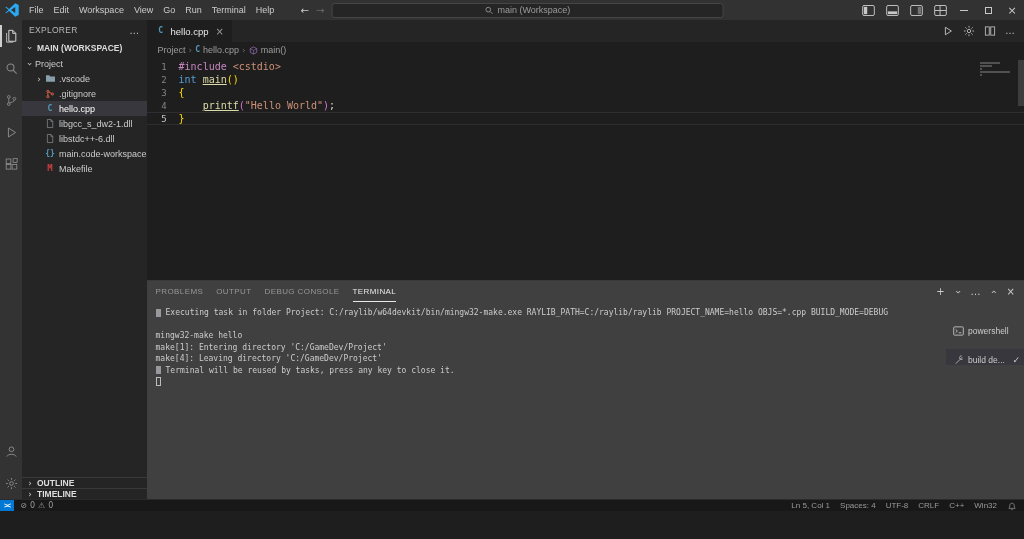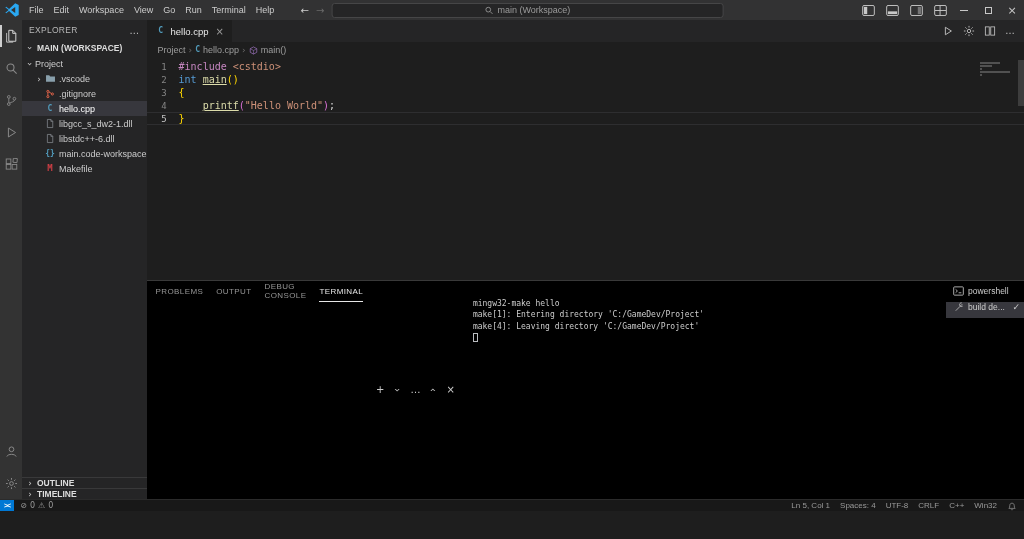--- a/index.html
+++ b/index.html
@@ -62,34 +62,34 @@
   .code-row.current { border-top:1px solid #2e2e30; border-bottom:1px solid #2e2e30; }
   .gutter { flex:0 0 32px; text-align:right; padding-right:12px; font-size:9px; color:#858585; }
   .code-row.current .gutter { color:#c6c6c6; }
   .code-text { white-space:pre; }
   .tk-pp { color:#c586c0; } .tk-str { color:#ce9178; } .tk-kw { color:#569cd6; }
   .tk-fn { color:#dcdcaa;text-decoration:underline; } .tk-b1 { color:#ffd700; } .tk-b2 { color:#da70d6; } .tk-pl { color:#d4d4d4; }
   .minimap { position:absolute; top:4px; right:14px; width:30px; }
   .mm-line { height:2px; margin-bottom:1px; background:#5b5b5b; opacity:.85; }
   .scroll-thumb { position:absolute; top:2px; right:0; width:6px; height:46px; background:rgba(121,121,121,.35); }
 
-  .panel { flex:0 0 219px; border-top:1px solid #393939; display:flex; background:#000000; min-height:0; }
+  .panel { flex:0 0 219px; border-top:1px solid #393939; display:flex; flex-direction:column; background:#404040; min-height:0; }
   .panel-header { flex:0 0 21px; display:flex; align-items:center; padding:0 9px; }
   .panel-tabs { display:flex; height:100%; }
   .panel-tab { height:21px; display:flex; align-items:center; margin-right:13px; font-size:8px; letter-spacing:.4px; color:#969696; border-bottom:1px solid transparent; }
   .panel-tab.active { color:#e7e7e7; border-bottom-color:#e7e7e7; }
   .panel-actions { margin-left:auto; display:flex; align-items:center; gap:8px; color:#cccccc; }
   .panel-actions .glyph { font-size:10px; line-height:1; font-family:"DejaVu Sans",sans-serif; }
   .panel-body { flex:1 1 auto; display:flex; min-height:0; }
   .terminal { flex:1 1 auto; padding:5px 0 0 9px; font-family:"DejaVu Sans Mono",monospace; font-size:8px; line-height:11.5px; color:#cccccc; overflow:hidden; }
   .t-line { height:11.5px; white-space:pre; display:flex; align-items:center; }
   .t-marker { flex:0 0 5px; width:5px; height:8px; background:#97999c; margin-right:5px; display:inline-block; }
   .t-cursor { flex:0 0 5px; width:5px; height:9px; border:1px solid #b9bcc0; display:inline-block; }
   .term-list { flex:0 0 78px; padding-top:5px; font-size:8.5px; }
-  .term-item { height:16px; display:flex; align-items:flex-start; gap:4px; padding:0 4px 0 7px; color:#cccccc; white-space:nowrap; overflow:hidden; }
+  .term-item { height:16px; display:flex; align-items:flex-end; gap:4px; padding:0 4px 0 7px; color:#cccccc; white-space:nowrap; overflow:hidden;margin-top:13px; }
   .term-item.selected { background:#37373d; }
   .term-check { margin-left:auto; font-size:9px; color:#cccccc; font-family:"DejaVu Sans",sans-serif; }
 
   .statusbar { flex:0 0 12px; background:#181818; border-top:1px solid #2b2b2b; display:flex; align-items:center; font-size:8px; color:#9a9a9a; }
   .sb-remote { height:100%; background:#0078d4; color:#ffffff; display:flex; align-items:center; padding:0 4px; font-size:7px; font-weight:bold; letter-spacing:-1px; }
   .sb-problems { display:flex; align-items:center; gap:3px; padding:0 6px; font-family:"DejaVu Sans",sans-serif; }
   .sb-right { margin-left:auto; display:flex; align-items:center; gap:10px; padding-right:7px; }
 </style>
 </head>
 <body>
@@ -409,24 +409,26 @@
           <div class="panel-actions" id="panelactions">
               <span class="glyph">+</span>
               <span class="glyph chev down">›</span>
               <span class="glyph">…</span>
               <span class="glyph chev up">›</span>
               <span class="glyph">×</span>
             </div>
         </div>
         <div class="panel-body">
           <div class="terminal" id="terminal">
+              <div class="t-line"><span class="t-marker"></span><span>Executing task in folder Project: C:/raylib/w64devkit/bin/mingw32-make.exe RAYLIB_PATH=C:/raylib/raylib PROJECT_NAME=hello OBJS=*.cpp BUILD_MODE=DEBUG </span></div>
               <div class="t-line"><span></span></div>
               <div class="t-line"><span>mingw32-make hello</span></div>
               <div class="t-line"><span>make[1]: Entering directory 'C:/GameDev/Project'</span></div>
               <div class="t-line"><span>make[4]: Leaving directory 'C:/GameDev/Project'</span></div>
+              <div class="t-line"><span class="t-marker"></span><span>Terminal will be reused by tasks, press any key to close it. </span></div>
               <div class="t-line"><span class="t-cursor"></span><span></span></div>
             </div>
           <div class="term-list" id="termlist">
               <div class="term-item">
                 <span class="icon">
                   <svg width="11" height="10" viewBox="0 0 16 14" fill="none" stroke="currentColor" stroke-width="1.2">
                     <rect x="1" y="1" width="14" height="12" rx="1.2"></rect>
                     <path d="M3.8 4.6 6.4 7 3.8 9.4M8.2 9.6h4"></path>
                   </svg>
                 </span>

